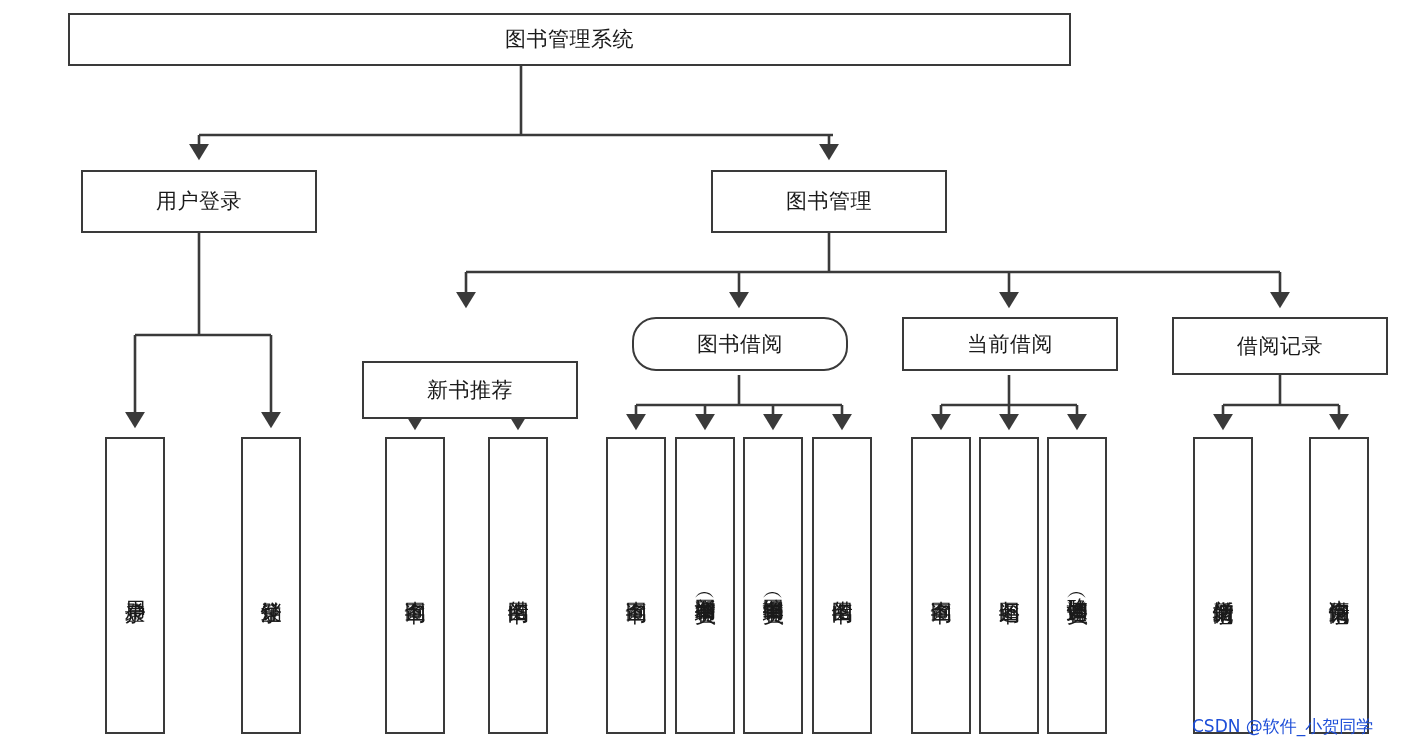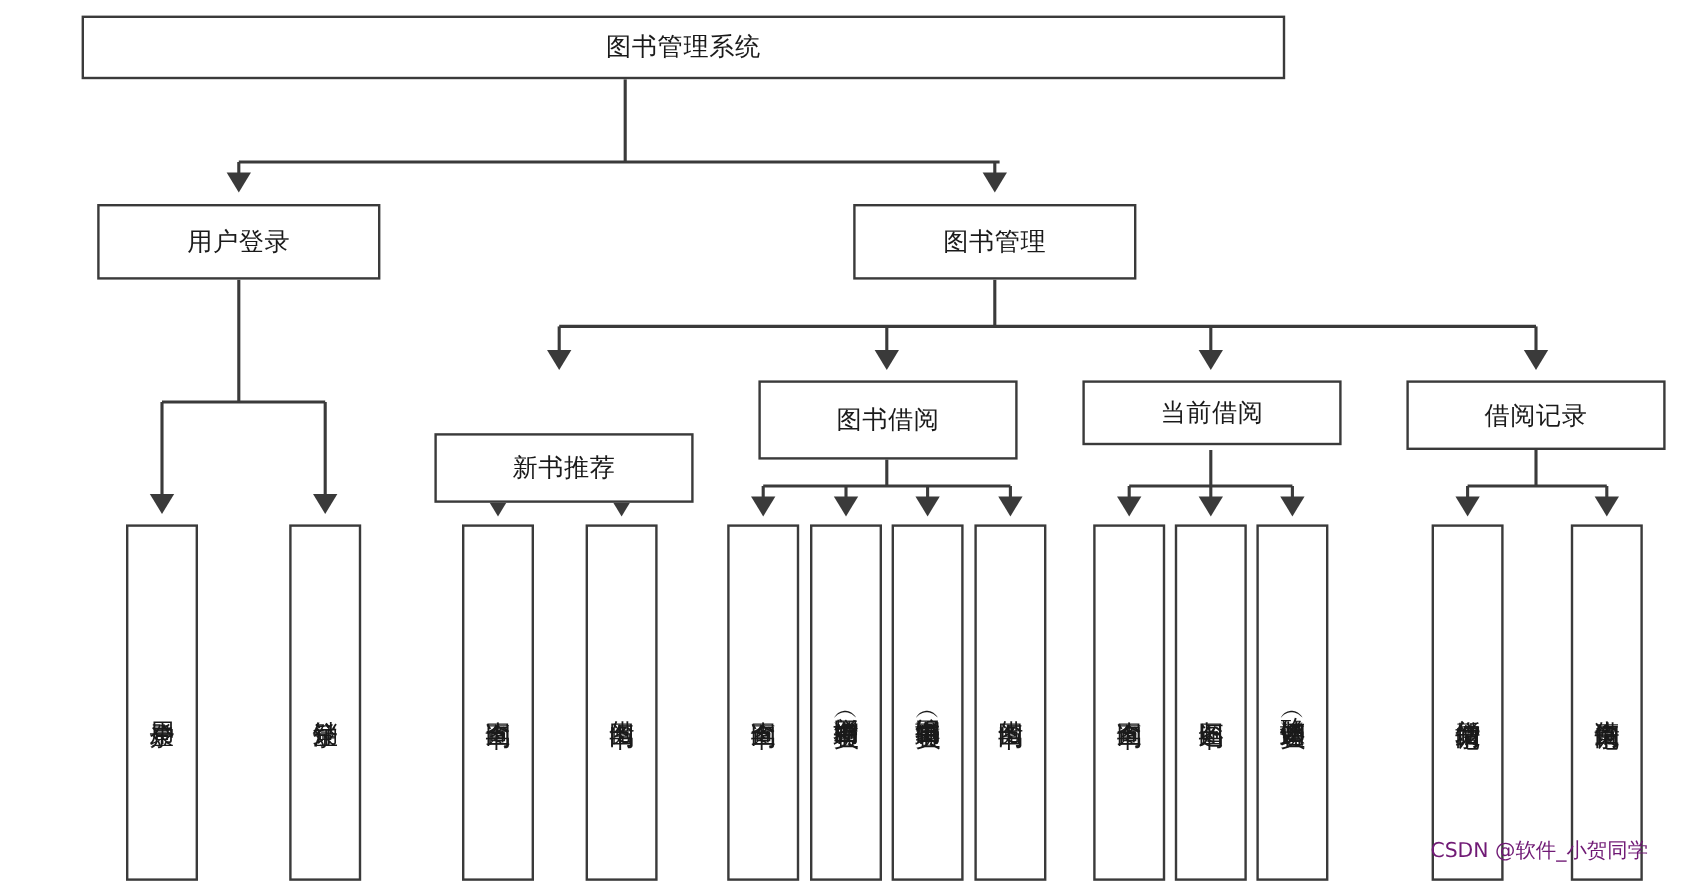--- a/index.html
+++ b/index.html
@@ -52,23 +52,23 @@
     text-orientation: upright;
     font-size: 21px;
     line-height: 1.35;
     letter-spacing: 1px;
     white-space: nowrap;
     text-align: center;
   }
   .watermark {
     position: absolute;
     left: 1192px;
-    top: 697px;
+    top: 715px;
     font-size: 17px;
-    color: #701a75;
+    color: #1d4ed8;
     white-space: nowrap;
     z-index: 3;
     font-family: "DejaVu Sans", "Liberation Sans", sans-serif;
   }
 </style>
 </head>
 <body>
 
 <div id="diagram-root">
 
@@ -130,21 +130,21 @@
   <div class="node" style="left:81px; top:170px; width:236px; height:63px;">
     <span class="node-label">用户登录</span>
   </div>
   <div class="node" style="left:711px; top:170px; width:236px; height:63px;">
     <span class="node-label">图书管理</span>
   </div>
 
   <div class="node" style="left:362px; top:317px; width:216px; height:58px;margin-top:44px;">
     <span class="node-label">新书推荐</span>
   </div>
-  <div class="node" style="left:632px; top:317px; width:216px; height:66px;">
+  <div class="node" style="left:632px; top:317px; width:216px; height:54px;border-radius:24px;">
     <span class="node-label">图书借阅</span>
   </div>
   <div class="node" style="left:902px; top:317px; width:216px; height:54px;">
     <span class="node-label">当前借阅</span>
   </div>
   <div class="node" style="left:1172px; top:317px; width:216px; height:58px;">
     <span class="node-label">借阅记录</span>
   </div>
 
   <div class="node leaf" style="left:105px; top:437px; width:60px; height:297px;">

